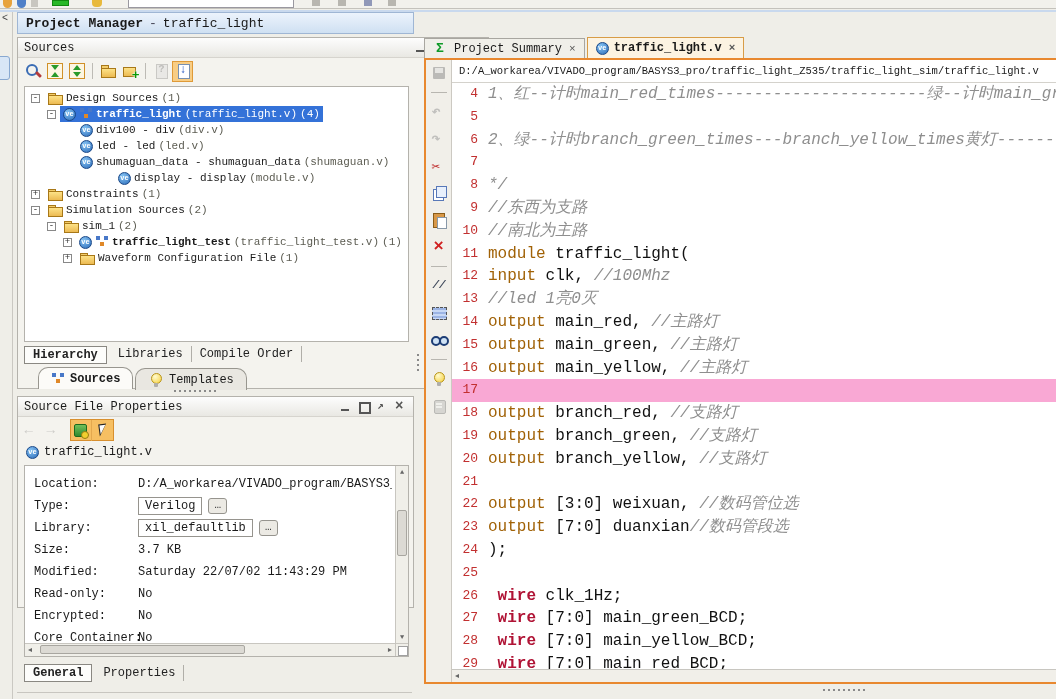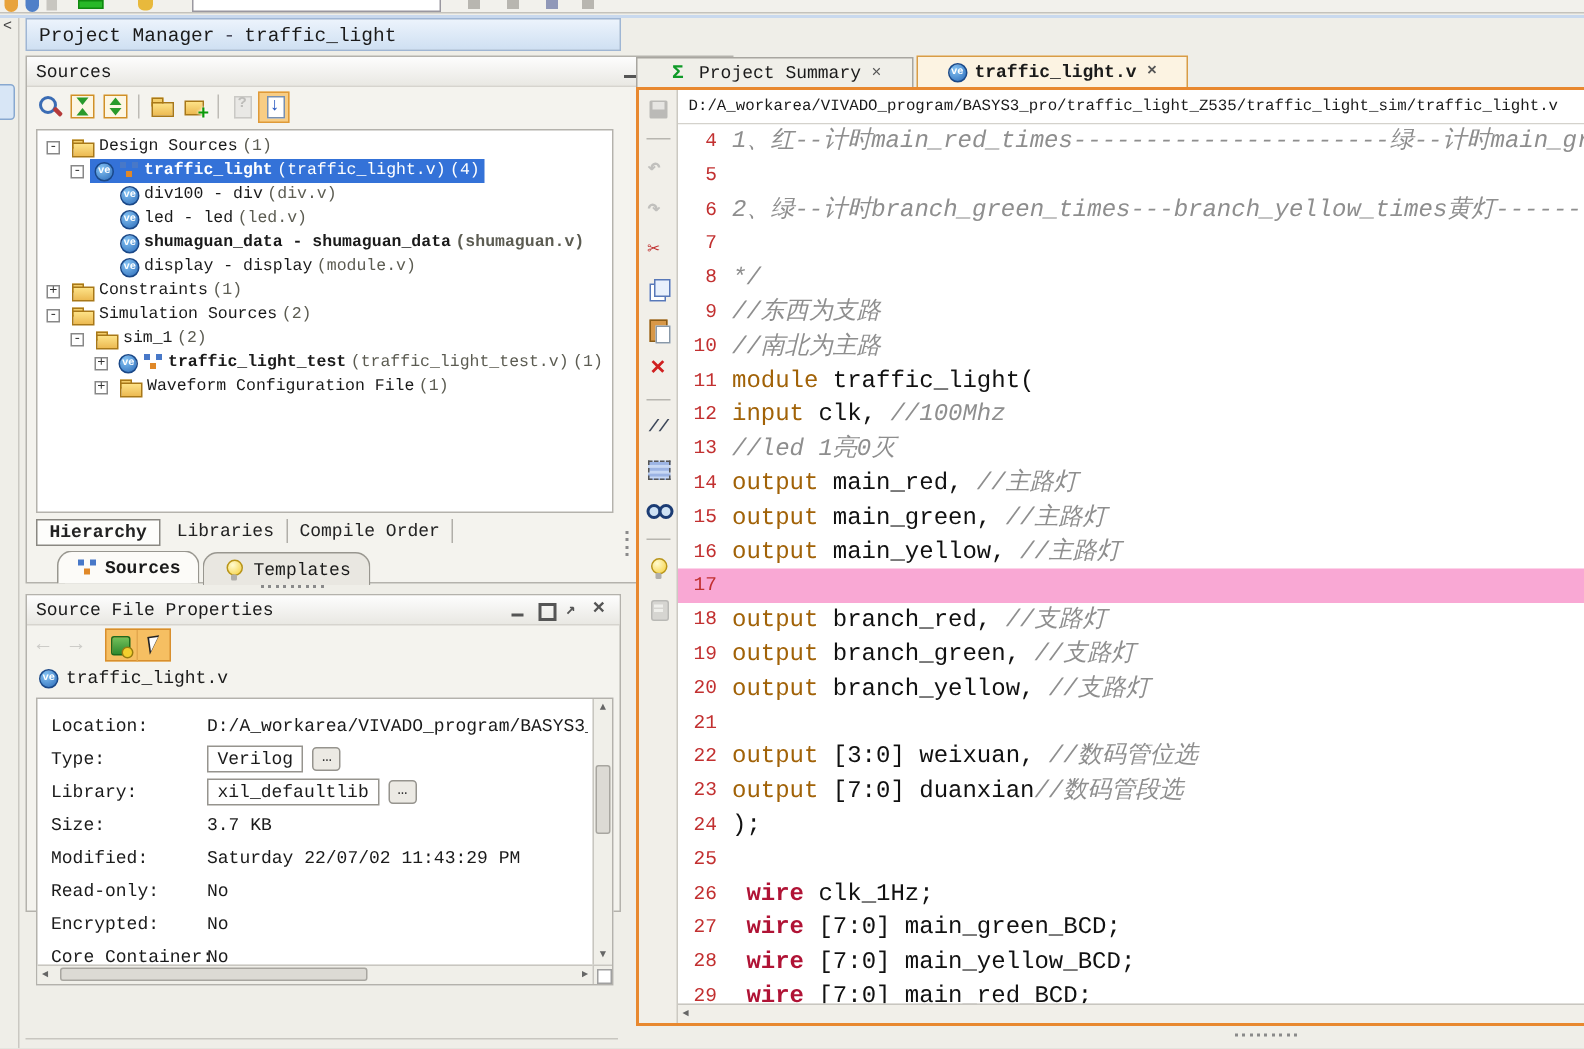--- a/index.html
+++ b/index.html
@@ -14,21 +14,21 @@
 
   
   .left-strip{position:absolute;left:0;top:12px;width:13px;height:687px;background:#efeee8;border-right:1px solid #cac8c2}
   .collapse-arrow{position:absolute;left:2px;top:2px;font-size:10px;color:#444;line-height:10px}
   .frag-blue{position:absolute;left:-6px;top:44px;width:16px;height:24px;border:1px solid #88a8d0;background:#d8e6f6;border-radius:3px}
 
   
   .left-col{position:absolute;left:14px;top:12px;width:404px;height:687px}
   .pm-header{position:absolute;left:3px;top:0;width:397px;height:22px;background:linear-gradient(#ecf3fc,#cfe0f2);
     border:1px solid #9fb6d4;display:flex;align-items:center;padding-left:8px;font-size:13px}
-  .pm-title{font-weight:normal}
+  .pm-title{font-weight:bold}
   .pm-sep{margin:0 6px;color:#445}
 
   .panel{position:absolute;left:3px;background:#f4f3ee;border:1px solid #b4b2ac}
   .sources-panel{top:25px;width:472px;height:352px}
   .props-panel{top:384px;width:397px;height:212px}
 
   .panel-titlebar{height:20px;display:flex;align-items:center;padding:0 6px;background:linear-gradient(#fdfdfd,#e9e8e3);
     border-bottom:1px solid #d6d4ce;font-size:12px}
   .panel-title{flex:1}
   .wc{width:15px;height:13px;margin-left:3px;position:relative}
@@ -138,21 +138,21 @@
   .sb-arrow{position:absolute;font-size:7px;color:#666;width:100%;text-align:center}
   .hsb{position:absolute;left:0;bottom:0;right:13px;height:13px;background:#f0efe9;border-top:1px solid #c8c6c0}
   .hsb .thumb{position:absolute;left:15px;top:1px;width:205px;height:9px;background:#dcdad4;border:1px solid #a8a6a0;border-radius:2px}
   .hsb .ar{position:absolute;top:2px;font-size:7px;color:#666}
   .corner{position:absolute;right:0;bottom:0;width:13px;height:13px;background:#f0efe9;border-left:1px solid #c8c6c0;border-top:1px solid #c8c6c0}
   .corner::before{content:"";position:absolute;left:2px;top:2px;width:8px;height:8px;border:1px solid #a0a0a0;background:#fff}
   .props-tabs{position:absolute;left:6px;top:266px;height:20px;display:flex;align-items:center;font-size:12px}
 
   
   .editor-tabs{position:absolute;left:424px;top:36px;height:23px;display:flex;gap:2px;align-items:flex-end;font-size:12px}
-  .etab{height:21px;display:flex;align-items:center;gap:5px;padding:0 20px;background:#f0efe9;border:1px solid #a8a6a0}
+  .etab{height:21px;display:flex;align-items:center;gap:5px;padding:0 8px;background:#f0efe9;border:1px solid #a8a6a0}
   .etab.active{background:#fcf3e2;border-color:#d89c46;font-weight:bold;height:22px}
   .close-x{color:#555;font-size:11px;margin-left:2px}
   .editor-frame{position:absolute;left:424px;top:58px;width:634px;height:626px;border:2px solid #e8882f;background:#fff}
   .editor-toolbar{position:absolute;left:0;top:0;bottom:0;width:26px;background:#f1efe9;border-right:1px solid #ccc9c2;
     display:flex;flex-direction:column;align-items:center;padding-top:3px}
   .etb{width:20px;height:20px;margin-bottom:7px;display:flex;align-items:center;justify-content:center}
   .etb.dis{opacity:.55;filter:grayscale(.8)}
   .etb-sep{width:16px;height:1px;background:#b8b6b0;margin:2px 0 9px}
   .path-bar{position:absolute;left:26px;top:0;right:0;height:23px;background:#fff;border-bottom:1px solid #d4d2cc;
     display:flex;align-items:center;padding-left:7px;font-size:10.5px;color:#1a1a1a;white-space:nowrap;overflow:hidden}
@@ -259,28 +259,28 @@
               <span class="tdetail">(div.v)</span>
             </span>
           </div>
           <div class="trow" style="padding-left: 52px;">
             <span class="tin">
               <span class="ic ic-ve"></span>
               <span class="tlabel">led - led</span>
               <span class="tdetail">(led.v)</span>
             </span>
           </div>
-          <div class="trow" style="padding-left: 52px; font-weight: bold;">
+          <div class="trow" style="padding-left: 52px;">
             <span class="tin">
               <span class="ic ic-ve"></span>
               <span class="tlabel">shumaguan_data - shumaguan_data</span>
               <span class="tdetail">(shumaguan.v)</span>
             </span>
           </div>
-          <div class="trow" style="padding-left: 52px;">
+          <div class="trow" style="padding-left: 52px; margin-left: 38px;">
             <span class="tin">
               <span class="ic ic-ve"></span>
               <span class="tlabel">display - display</span>
               <span class="tdetail">(module.v)</span>
             </span>
           </div>
           <div class="trow" style="padding-left: 6px;">
             <span class="expander">+</span>
             <span class="tin">
               <span class="ic ic-folder"></span>
@@ -409,20 +409,24 @@
           <span class="sb-arrow" style="top:2px">▲</span>
           <div class="thumb"></div>
           <span class="sb-arrow" style="bottom:2px">▼</span>
         </div>
         <div class="hsb">
           <span class="ar" style="left:3px">◄</span>
           <div class="thumb"></div>
           <span class="ar" style="right:3px">►</span>
         </div>
         <div class="corner"></div>
+      </div>
+      <div class="props-tabs">
+        <span class="vtab active">General</span>
+        <span class="vtab">Properties</span>
       </div>
     </div>
     <div class="dots-v" style="left:403px;top:342px"></div>
   </div>
 
   <div class="bottom-line"></div>
 
   <div class="editor-tabs">
     <div class="etab">
       <span class="ic ic-sigma"></span>

